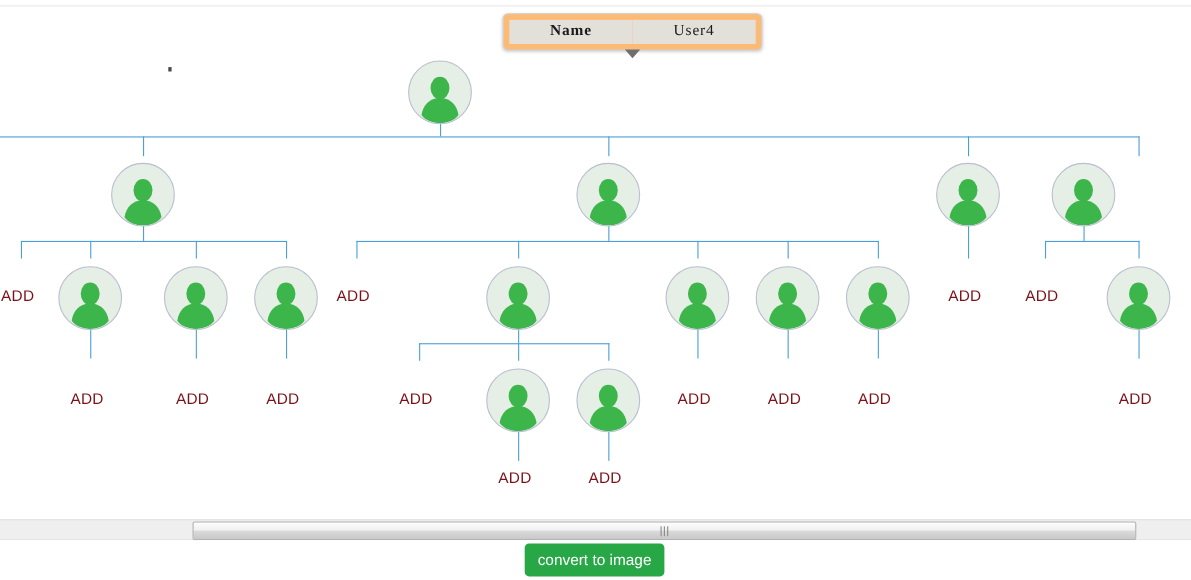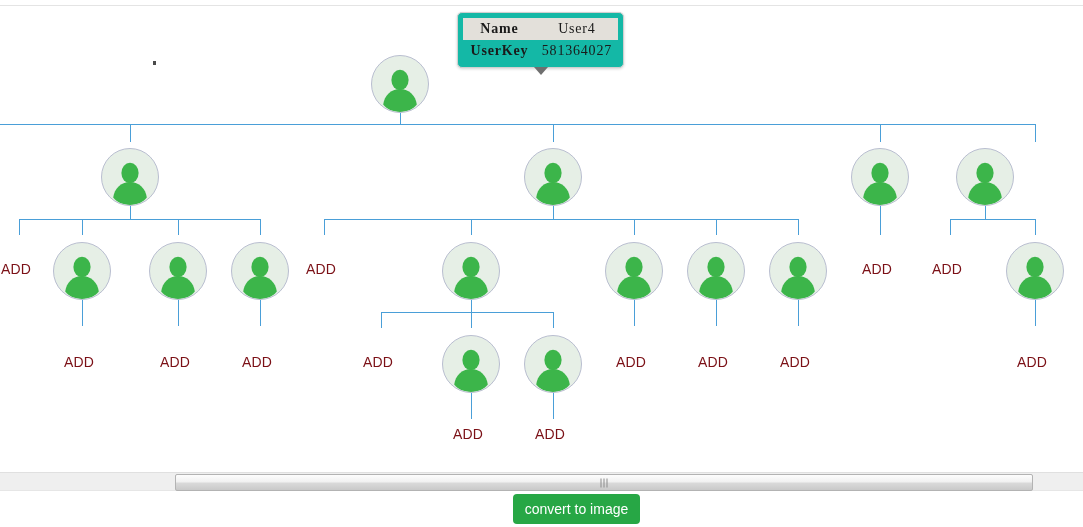--- a/index.html
+++ b/index.html
@@ -65,22 +65,22 @@
   }
   .dot-marker {
     position: absolute;
     width: 3px; height: 4px;
     background: #4a4a4a;
   }
   
   #tooltip {
     position: absolute;
     left: 457px; top: 6px;
-    width: 167px;
-    background: #14b8a6;
+    width: 236px;
+    background: #fdba74;
     border: 1px solid #d0d0d0;
     border-radius: 5px;
     padding: 5px;
     box-shadow: 0 1px 3px rgba(0,0,0,0.18);
     z-index: 40;
   }
   #tooltip table {
     border-collapse: collapse;
     width: 100%;
     font-family: "Liberation Serif", serif;
@@ -143,21 +143,20 @@
     background: #27a745;
     color: #ffffff;
     border: none;
     border-radius: 4px;
     font-family: "Liberation Sans", sans-serif;
     font-size: 14px;
     cursor: pointer;
     line-height: 30px;
     text-align: center;
     padding: 0;
-    margin-left: 36px;
   }
 </style>
 </head>
 <body>
 
 <div id="app">
 
   <div class="top-rule"></div>
 
   <div id="tree-canvas">
@@ -318,24 +317,20 @@
         <span class="add-label" style="left: 535px; top: 420px;">ADD</span>
       </div>
 
     <div id="tooltip">
       <table>
         <tbody id="tooltip-body">
             <tr class="striped">
               <td class="k">Name</td>
               <td class="v">User4</td>
             </tr>
-            <tr>
-              <td class="k">UserKey</td>
-              <td class="v">581364027</td>
-            </tr>
           </tbody>
       </table>
       <span class="tt-arrow"></span>
     </div>
 
   </div>
 
   <div id="scroll-track">
     <div id="scroll-thumb" style="left:175px; top:1px;">
       <span class="grip">

